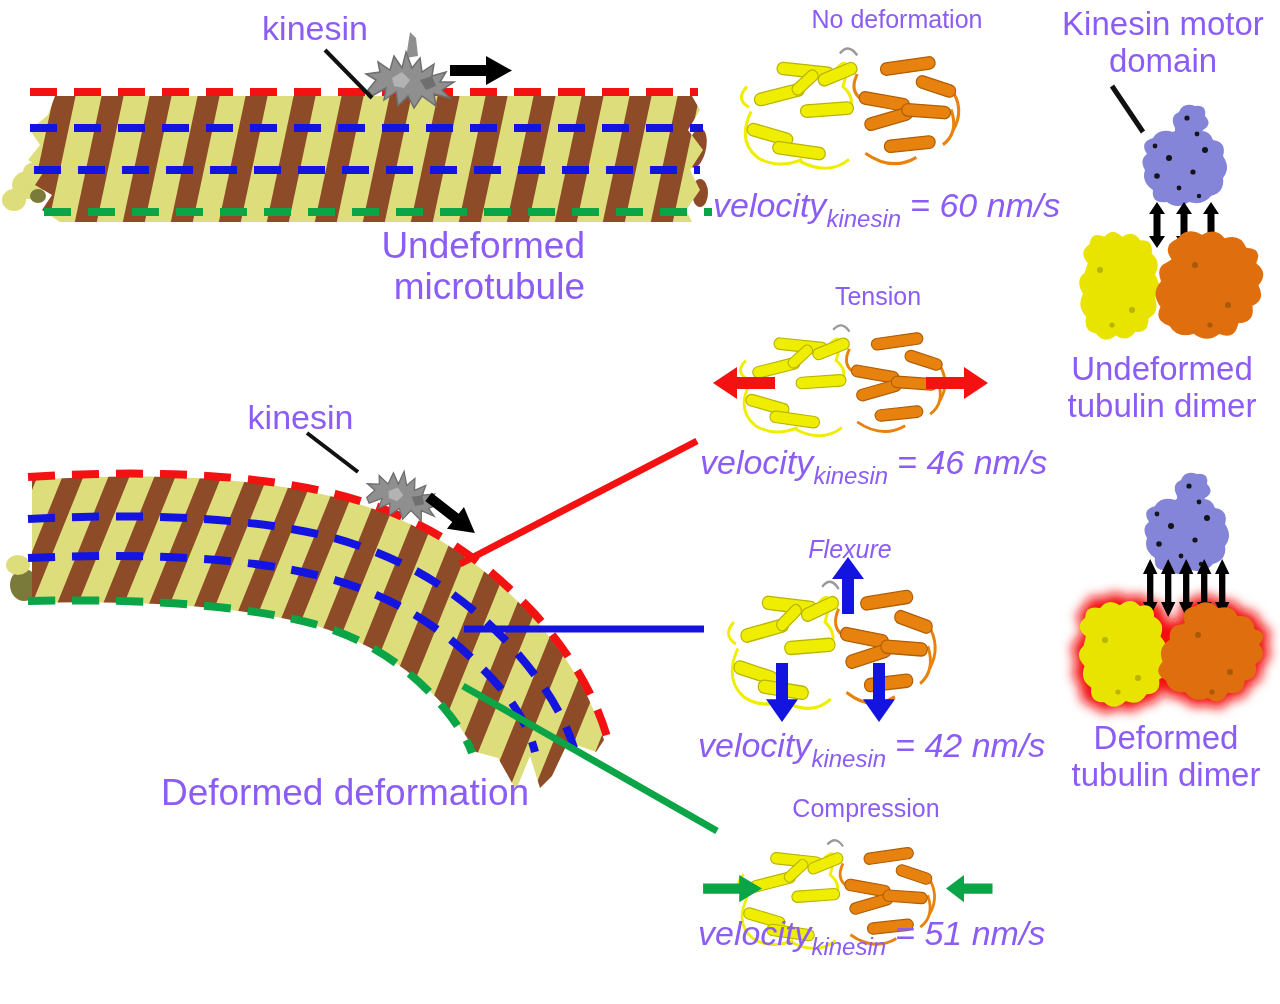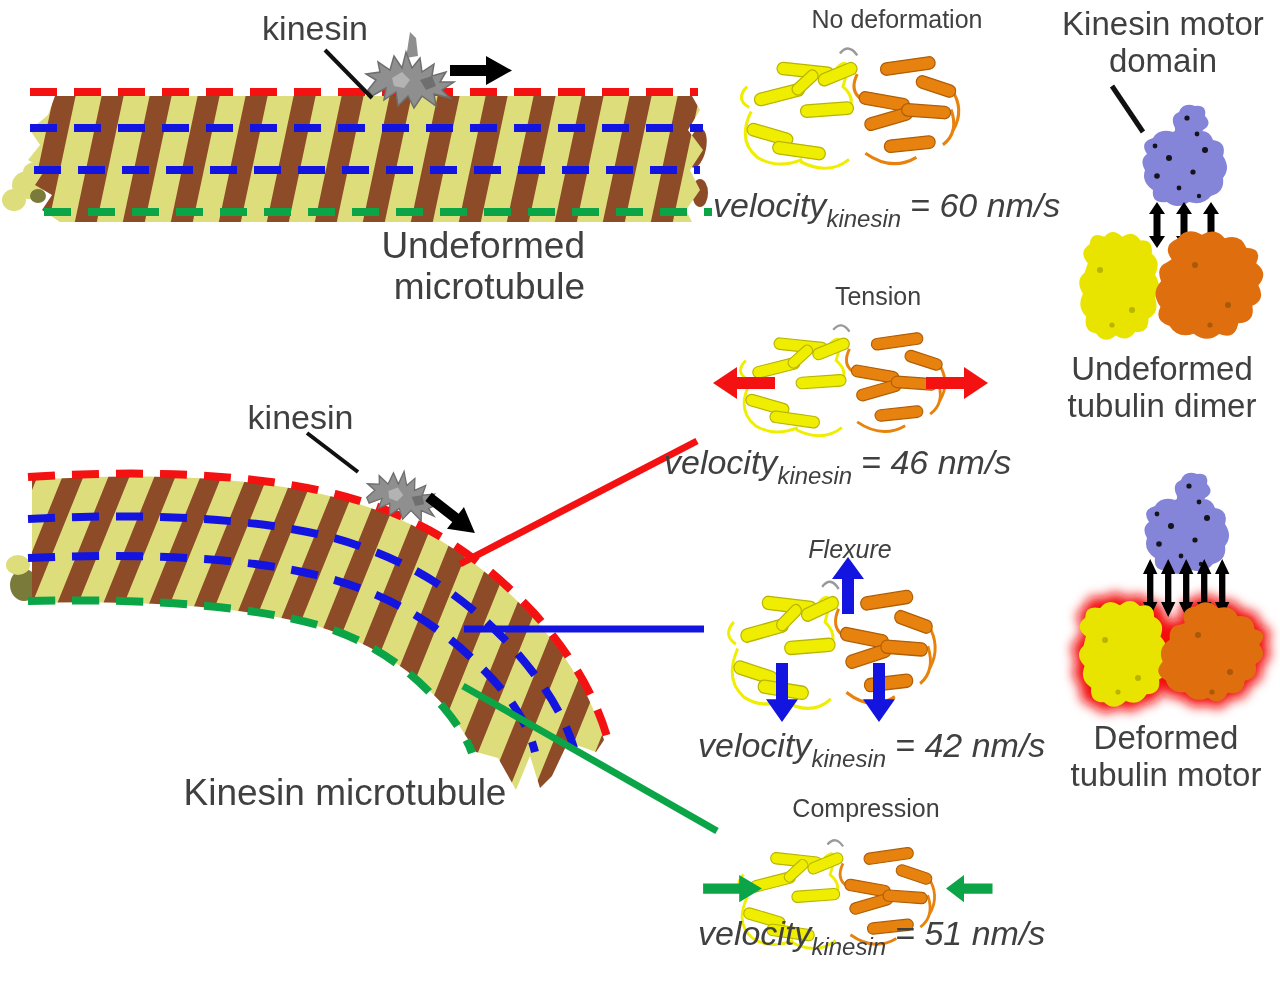--- a/index.html
+++ b/index.html
@@ -1,17 +1,17 @@
 <!DOCTYPE html>
 <html style="--c-red: #f31111; --c-blue: #1414e0; --c-green: #0ba446; --c-mt-yellow: #dedd7c; --c-mt-brown: #8d4b28; --c-cartoon-yellow: #f0ee00; --c-cartoon-orange: #e8820e; --c-surface-yellow: #e8e400; --c-surface-orange: #df6e0e; --c-motor-blue: #8484d8; --c-kinesin-gray: #8f8f8f; --c-olive: #7a7a3a;"><head>
 <meta charset="utf-8">
 <style>
   html,body{margin:0;padding:0;background:#ffffff;}
   #figure{position:relative;width:1280px;height:1004px;background:#fff;overflow:hidden;
-          font-family:"Liberation Sans","DejaVu Sans",sans-serif;color:#404040;}
+          font-family:"Liberation Sans","DejaVu Sans",sans-serif;color:#8b5cf6;}
   #art{position:absolute;left:0;top:0;width:1280px;height:1004px;}
   .txt{position:absolute;text-align:center;line-height:1.1;white-space:normal;}
   .lbl-kinesin{font-size:34px;}
   .caption{font-size:37px;}
   .panel-title{font-size:25px;}
   .side-label{font-size:33px;line-height:1.12;}
   .velocity{position:absolute;font-style:italic;font-size:34px;white-space:nowrap;}
   .velocity .vs{font-size:24px;position:relative;top:10px;}
   .velocity .vr{margin-left:9px;}
   
@@ -212,37 +212,37 @@
           <circle cx="1198" cy="635" r="3"></circle>
           <circle cx="1230" cy="672" r="3"></circle>
           <circle cx="1212" cy="692" r="2.6"></circle>
         </g>
   </g>
 </svg>
 
   <div class="txt lbl-kinesin" style="left:240px;top:10px;width:150px;">kinesin</div>
   <div class="txt lbl-kinesin" style="left:228px;top:399px;width:145px;">kinesin</div>
   <div class="txt caption" style="left:195px;top:226px;width:390px;text-align:right;">Undeformed microtubule</div>
-  <div class="txt caption" style="left:160px;top:773px;width:370px;">Kinesin microtubule</div>
+  <div class="txt caption" style="left:160px;top:773px;width:370px;">Deformed deformation</div>
 
   <div class="txt panel-title" style="left:737px;top:6px;width:320px;">No deformation</div>
   <div class="txt panel-title" style="left:718px;top:283px;width:320px;">Tension</div>
   <div class="txt panel-title" style="left:690px;top:536px;width:320px;font-style:italic;">Flexure</div>
   <div class="txt panel-title" style="left:706px;top:795px;width:320px;">Compression</div>
 
   <div class="velocity" style="left:713px;top:186px;">
     <span class="vw">velocity</span><span class="vs">kinesin</span><span class="vr">= 60 nm/s</span>
   </div>
-  <div class="velocity" style="left:664px;top:443px;">
+  <div class="velocity" style="left:700px;top:443px;">
     <span class="vw">velocity</span><span class="vs">kinesin</span><span class="vr">= 46 nm/s</span>
   </div>
   <div class="velocity" style="left:698px;top:726px;font-style:italic;">
     <span class="vw">velocity</span><span class="vs">kinesin</span><span class="vr">= 42 nm/s</span>
   </div>
   <div class="velocity" style="left:698px;top:914px;">
     <span class="vw">velocity</span><span class="vs">kinesin</span><span class="vr">= 51 nm/s</span>
   </div>
 
   <div class="txt side-label" style="left:1057px;top:6px;width:212px;">Kinesin motor domain</div>
   <div class="txt side-label" style="left:1056px;top:351px;width:212px;">Undeformed tubulin dimer</div>
-  <div class="txt side-label" style="left:1060px;top:720px;width:212px;">Deformed tubulin motor</div>
+  <div class="txt side-label" style="left:1060px;top:720px;width:212px;">Deformed tubulin dimer</div>
 
 </div>
 
 </body></html>

